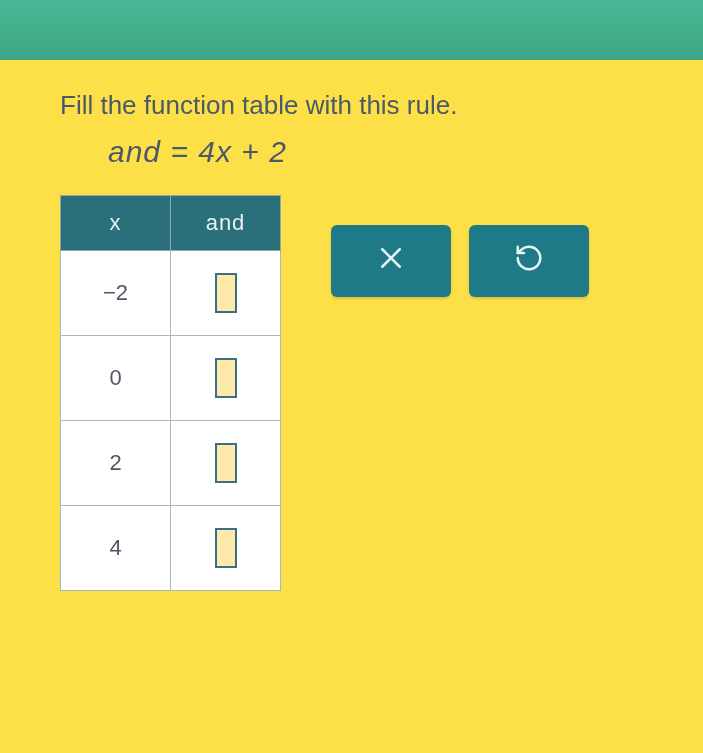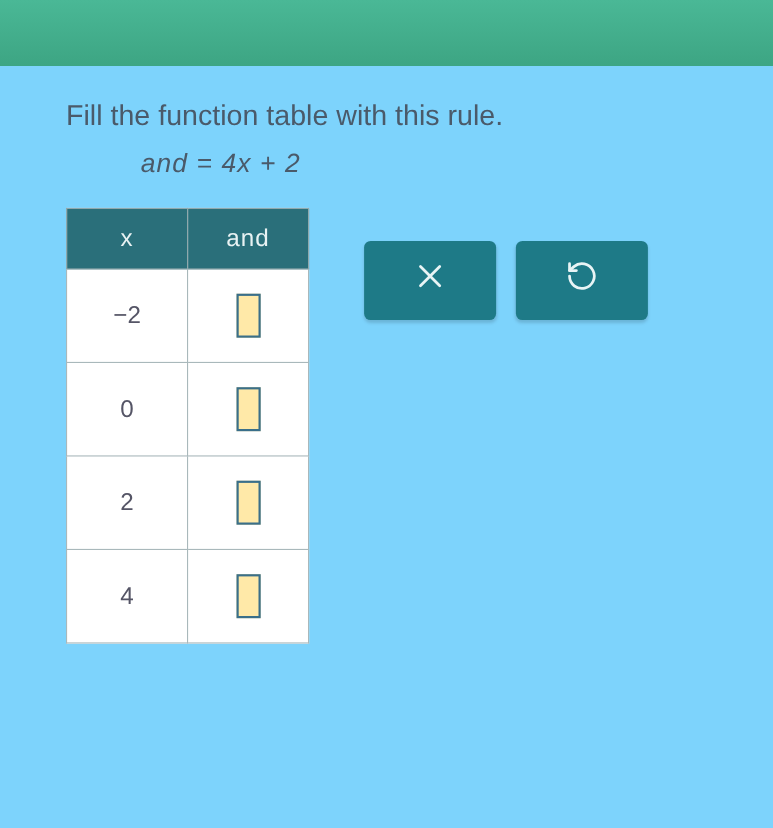--- a/index.html
+++ b/index.html
@@ -11,34 +11,34 @@
       overflow: hidden;
       position: relative;
     }
     .header-bar {
       width: 100%;
       height: 60px;
       background: linear-gradient(to bottom, #4ab896, #3da583);
     }
     .content {
       padding: 30px 60px;
-      background: #7dd3fc;
+      background: #fde047;
       min-height: 693px;
       position: relative;
     }
     .instruction {
       font-size: 26px;
       color: #4a5a6a;
       margin-bottom: 14px;
       font-weight: 500;
     }
     .rule {
-      font-size: 24px;
+      font-size: 30px;
       color: #4a5a6a;
-      margin: 0 0 26px 68px;
+      margin: 0 0 26px 48px;
       font-style: italic;
       letter-spacing: 1px;
     }
     .rule .x { font-style: italic; }
     .main-area {
       display: flex;
       gap: 50px;
       align-items: flex-start;
     }
     table.func {

